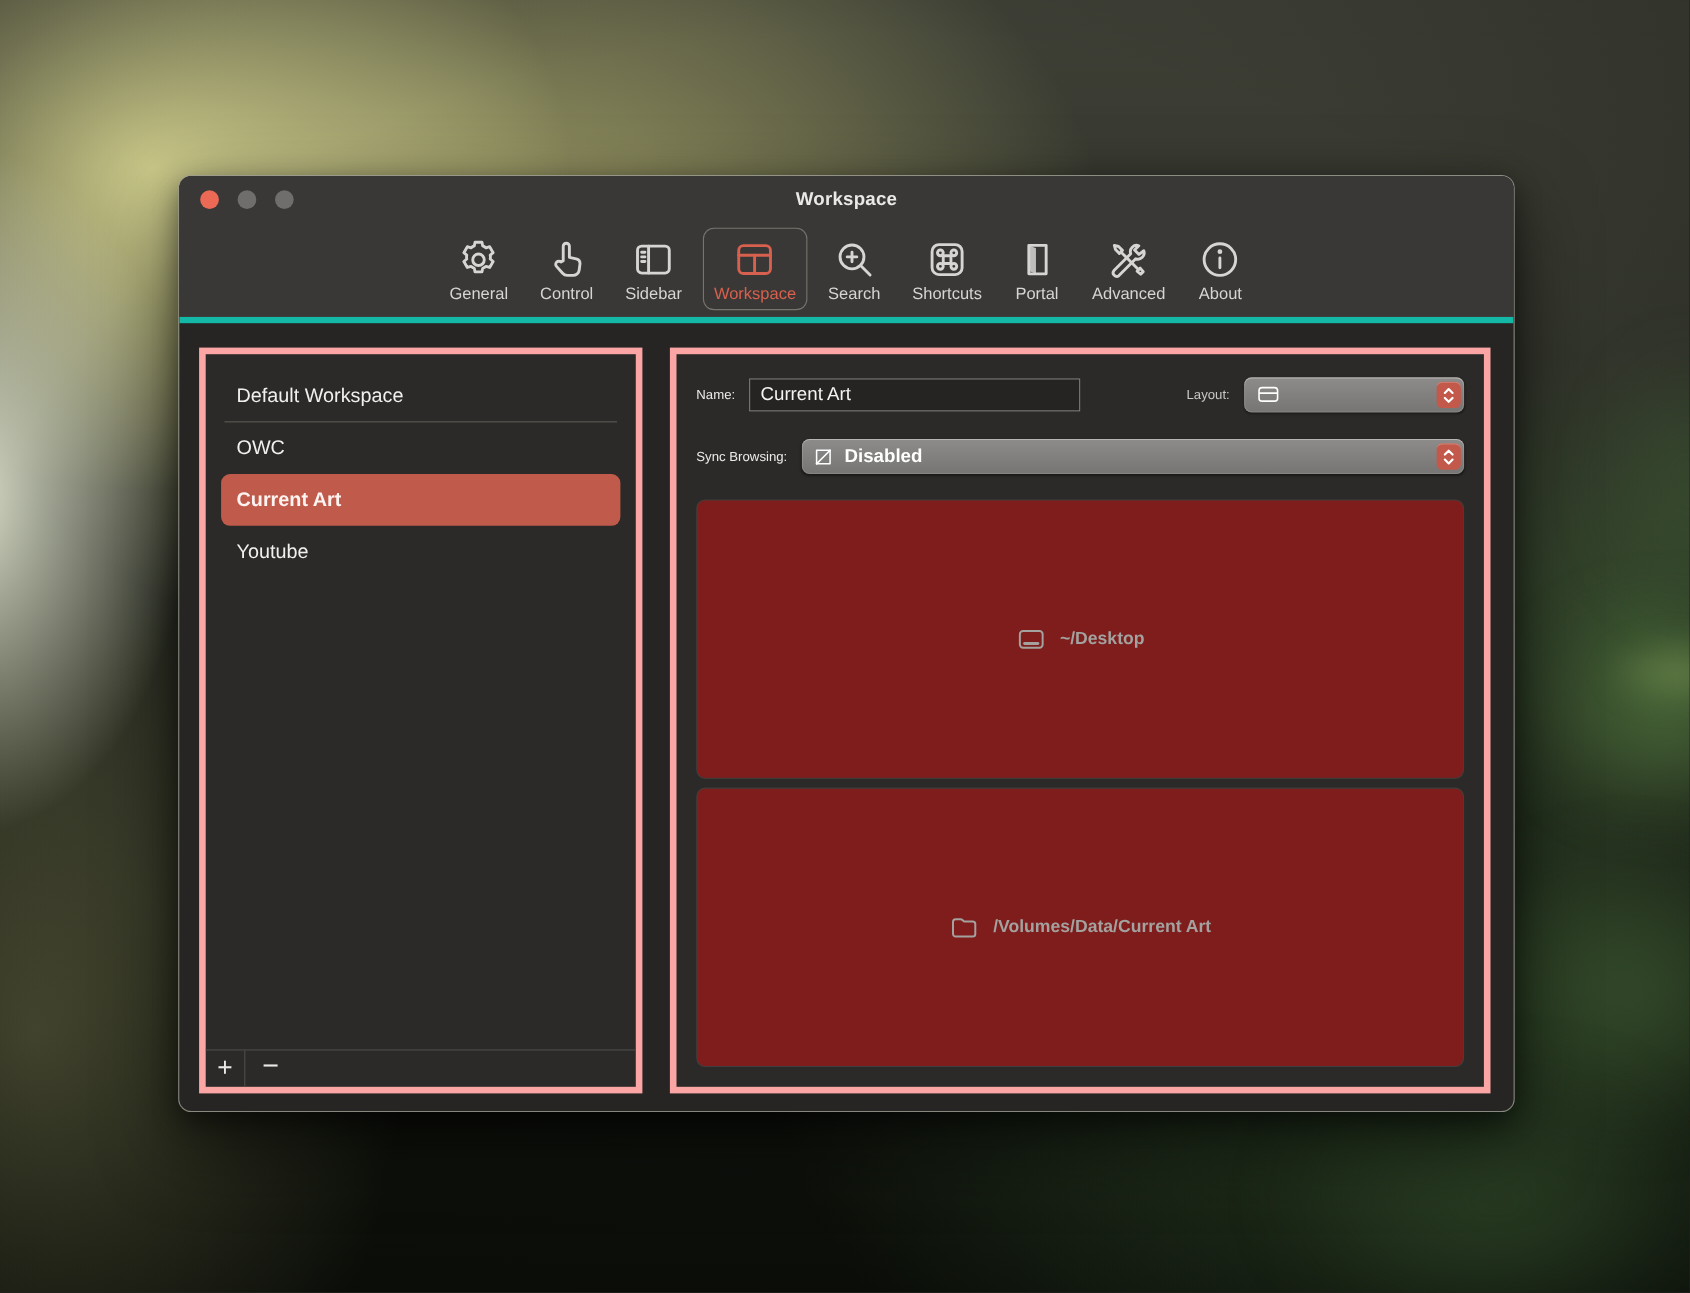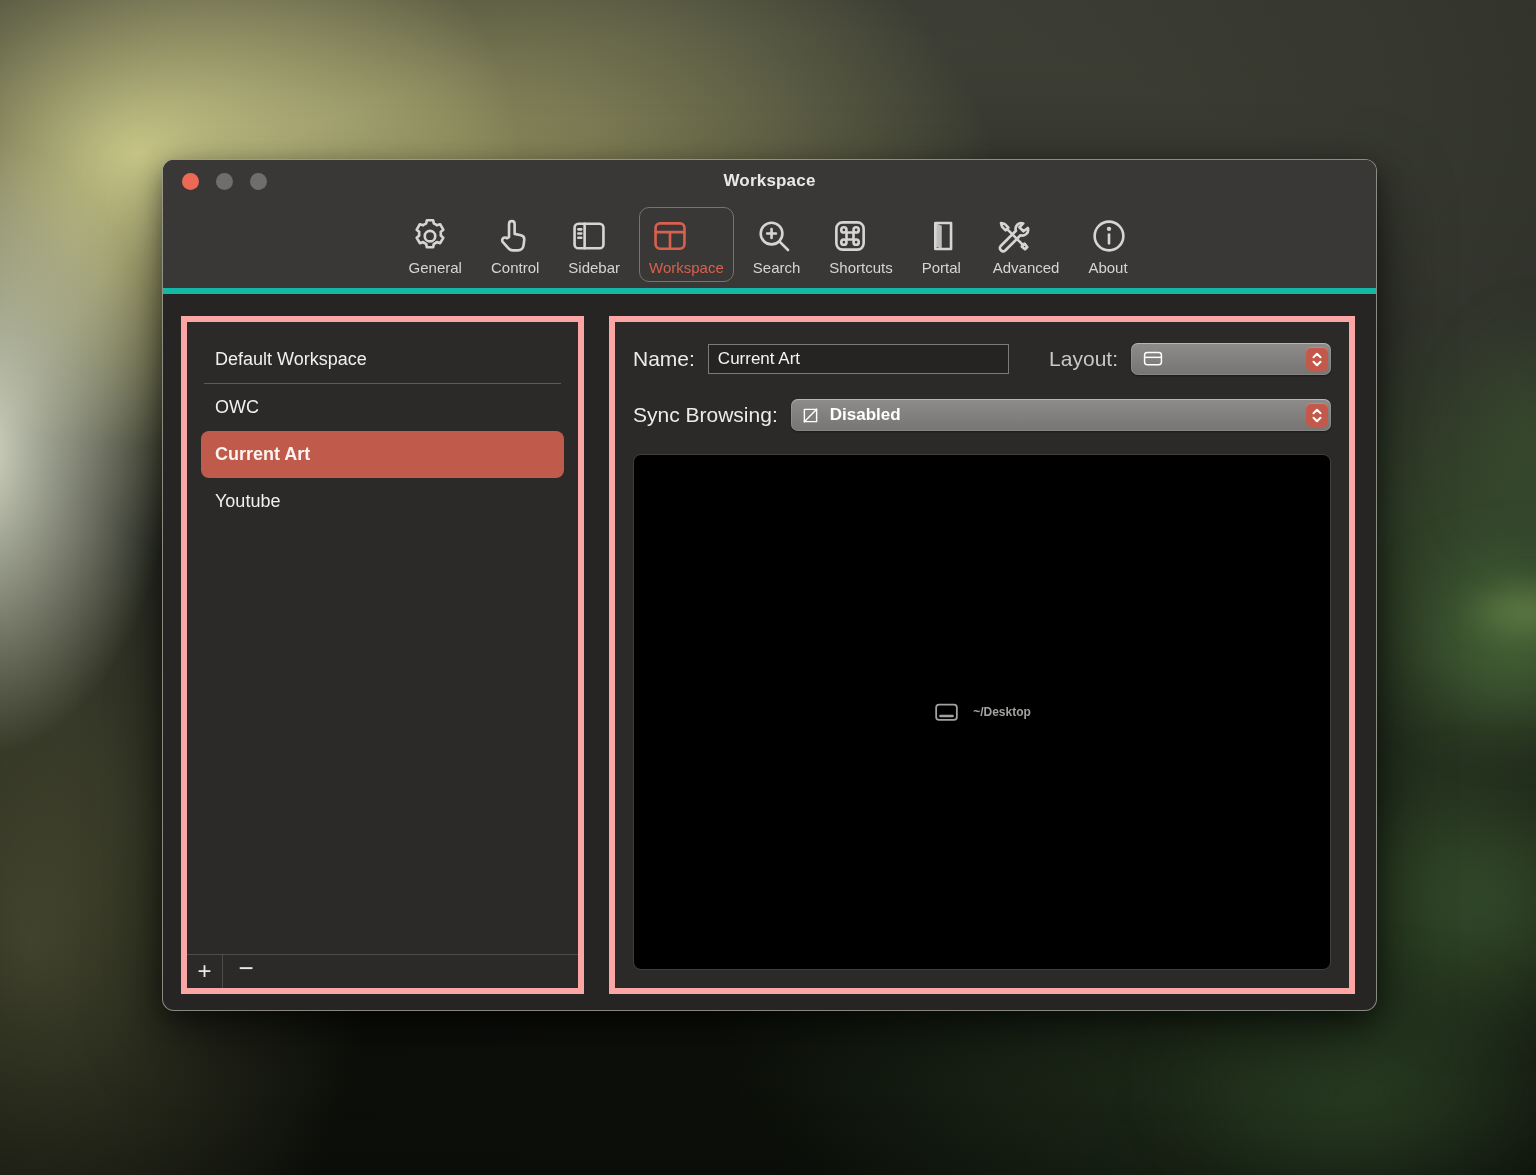--- a/index.html
+++ b/index.html
@@ -46,21 +46,21 @@
   .traffic span { width:17px; height:17px; border-radius:50%; display:block; }
   .win-title {
     position:absolute; top:11px; left:0; right:0;
     text-align:center; font-size:17px; font-weight:700; color:#eae9e7; letter-spacing:.2px;
   }
   .toolbar {
     position:absolute; left:0; right:0; top:40px; bottom:0;
     display:flex; justify-content:center; align-items:center; gap:9px;
   }
   .tb-item {
-    display:flex; flex-direction:column; gap:2px;
+    display:flex; flex-direction:column; align-items:center; gap:2px;
     padding:7px 9px 5px; border:1px solid transparent; border-radius:10px;
     color:#d6d5d3; font-size:15px; cursor:default;
   }
   .tb-item svg { width:42px; height:42px; display:block; }
   .tb-item.selected { border-color:#75746e; }
   .icn { fill:none; stroke:currentColor; stroke-width:1.5; stroke-linecap:round; stroke-linejoin:round; }
 
   
   .content { position:absolute; top:134px; left:0; right:0; bottom:0; border-radius:0 0 11px 11px; }
   .panel-box { position:absolute; background:#2b2a28; border:6px solid #fca5a5; }
@@ -79,21 +79,21 @@
     position:absolute; left:0; right:0; bottom:0; height:34px;
     border-top:1px solid #4d4c4a; display:flex; align-items:stretch;
   }
   .lf-btn { display:flex; align-items:center; justify-content:center; color:#e9e8e6; cursor:default; }
   .btn-add { width:36px; border-right:1px solid #4d4c4a; font-size:24px; font-weight:300; padding-bottom:2px; }
   .btn-remove { width:46px; font-size:26px; font-weight:300; padding-bottom:6px; }
 
   
   .form-row { display:flex; align-items:center; height:30px; flex:none; }
   .row-name { margin-bottom:26px; }
-  .f-label { font-size:21px; color:#edebe9; margin-right:13px; white-space:nowrap; }
+  .f-label { font-size:12px; color:#edebe9; margin-right:13px; white-space:nowrap; }
   .f-label.dim { color:#c9c8c5; }
   .name-input {
     width:301px; height:30px; background:#252422; border:1px solid #7c7b78;
     color:#f5f4f2; font-size:17px; padding:0 9px; font-family:inherit; outline:none;
   }
   .layout-label { margin-left:auto; }
   .popup {
     height:32px; border-radius:7px;
     background:linear-gradient(#8d8c8b,#767573);
     box-shadow: inset 0 1px 0 rgba(255,255,255,.28), inset 0 0 0 1px rgba(255,255,255,.12), 0 1px 2px rgba(0,0,0,.4);
@@ -105,23 +105,23 @@
   .popup-sync { flex:1; }
   .stepper {
     margin-left:auto; width:22px; height:24px; border-radius:5px;
     background:#c2594a; display:flex; align-items:center; justify-content:center;
     box-shadow: inset 0 1px 0 rgba(255,255,255,.25);
   }
   .stepper svg { display:block; }
 
   .panes { flex:1; display:flex; flex-direction:column; gap:8px; margin-top:24px; }
   .pane {
-    flex:1; background:#000000; border:1px solid #413f3d; border-radius:8px;
+    flex:1; background:#7f1d1d; border:1px solid #413f3d; border-radius:8px;
     display:flex; align-items:center; justify-content:center; gap:13px;
-    color:#a3a29f; font-size:12px; font-weight:700;
+    color:#a3a29f; font-size:16px; font-weight:700;
   }
   .pane svg { display:block; }
 </style>
 </head>
 <body>
 
 <div class="bg"></div>
 <div class="blob b1"></div>
 <div class="blob b2"></div>
 <div class="blob b3"></div>
@@ -283,17 +283,23 @@
       </div>
 
       <div class="panes">
         <div class="pane">
           <svg viewBox="0 0 24 24" width="27" height="27" fill="none" stroke="currentColor" stroke-width="1.6" stroke-linecap="round" stroke-linejoin="round">
             <rect x="2.8" y="5" width="18.4" height="13.6" rx="2.6"></rect>
             <path d="M6.6 15.1h10.8" stroke-width="2.3"></path>
           </svg>
           <span>~/Desktop</span>
         </div>
+        <div class="pane">
+          <svg viewBox="0 0 24 24" width="27" height="27" fill="none" stroke="currentColor" stroke-width="1.6" stroke-linecap="round" stroke-linejoin="round">
+            <path d="M3 7.1c0-1.2 1-2.1 2.1-2.1h4c.6 0 1.1.2 1.5.6l1.2 1.2h7.1c1.2 0 2.1 1 2.1 2.1v8c0 1.2-1 2.1-2.1 2.1H5.1C4 19 3 18 3 16.9z"></path>
+          </svg>
+          <span>/Volumes/Data/Current Art</span>
+        </div>
       </div>
 
     </div>
   </div>
 </div>
 
 </body></html>

